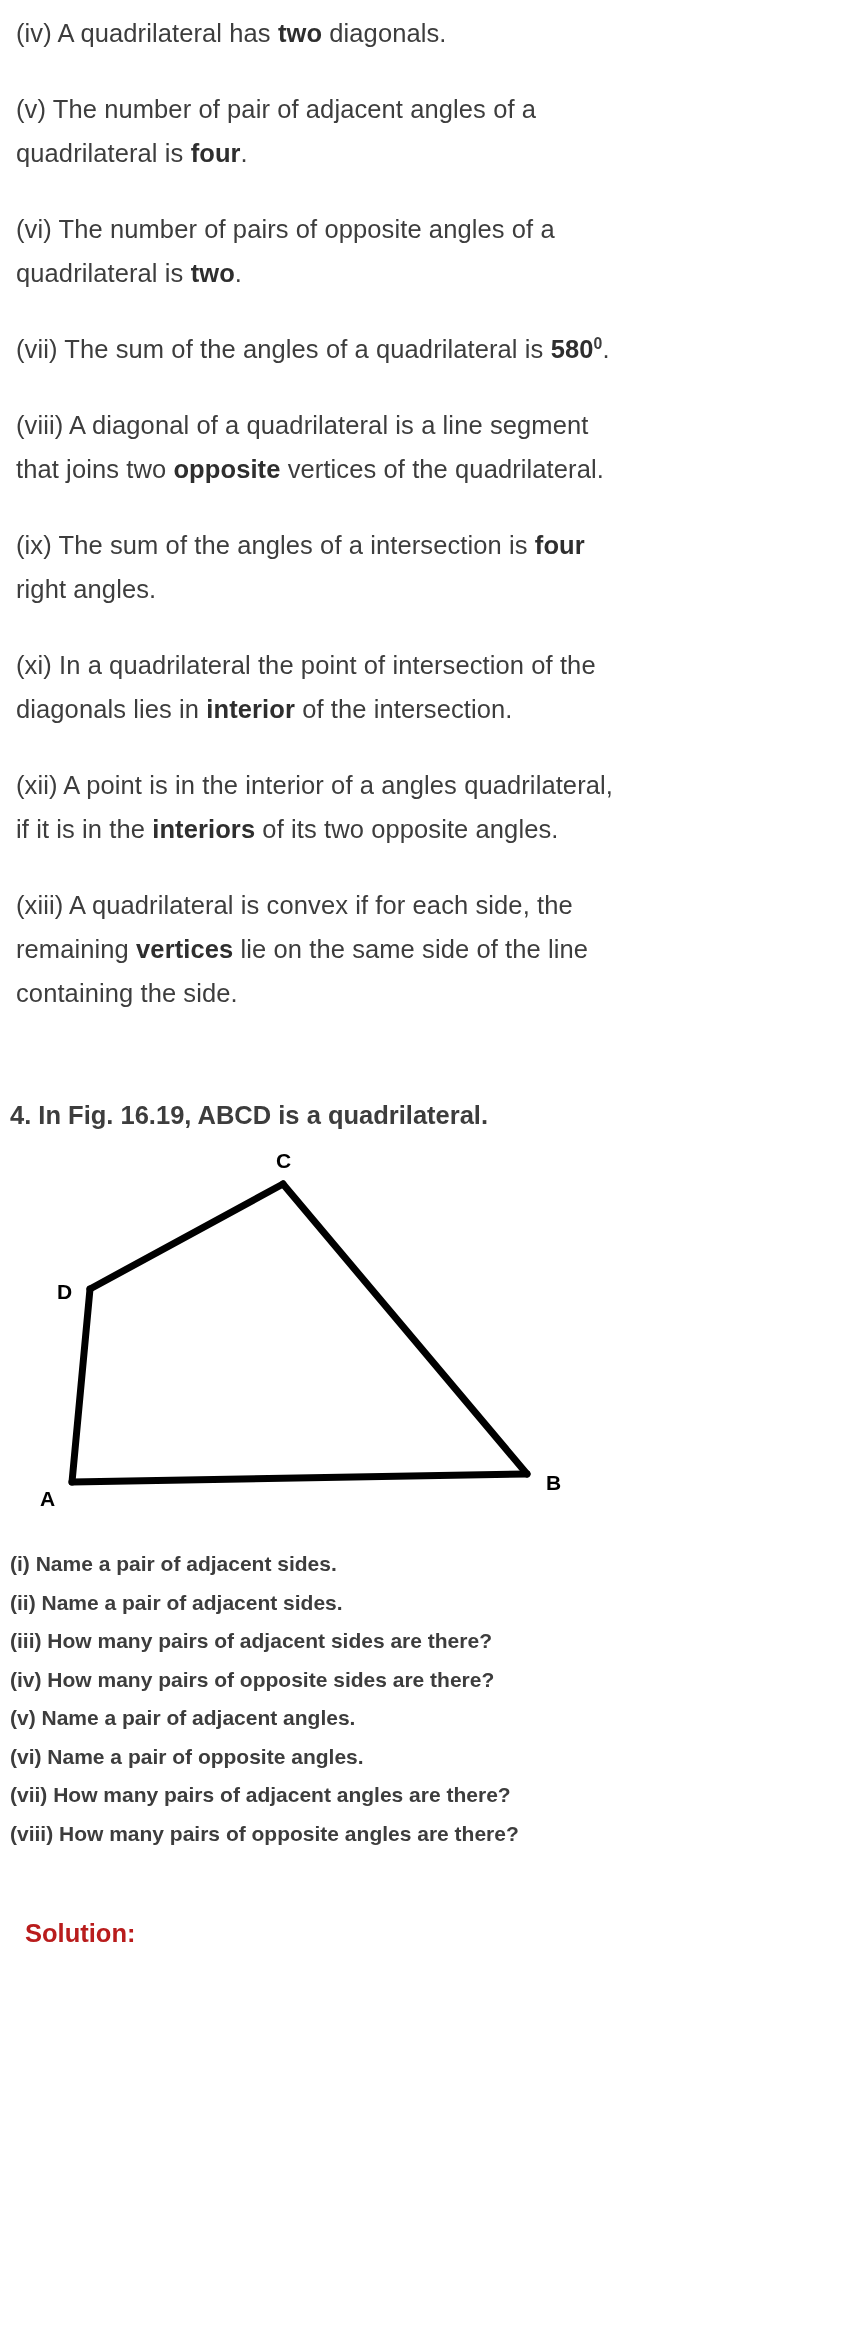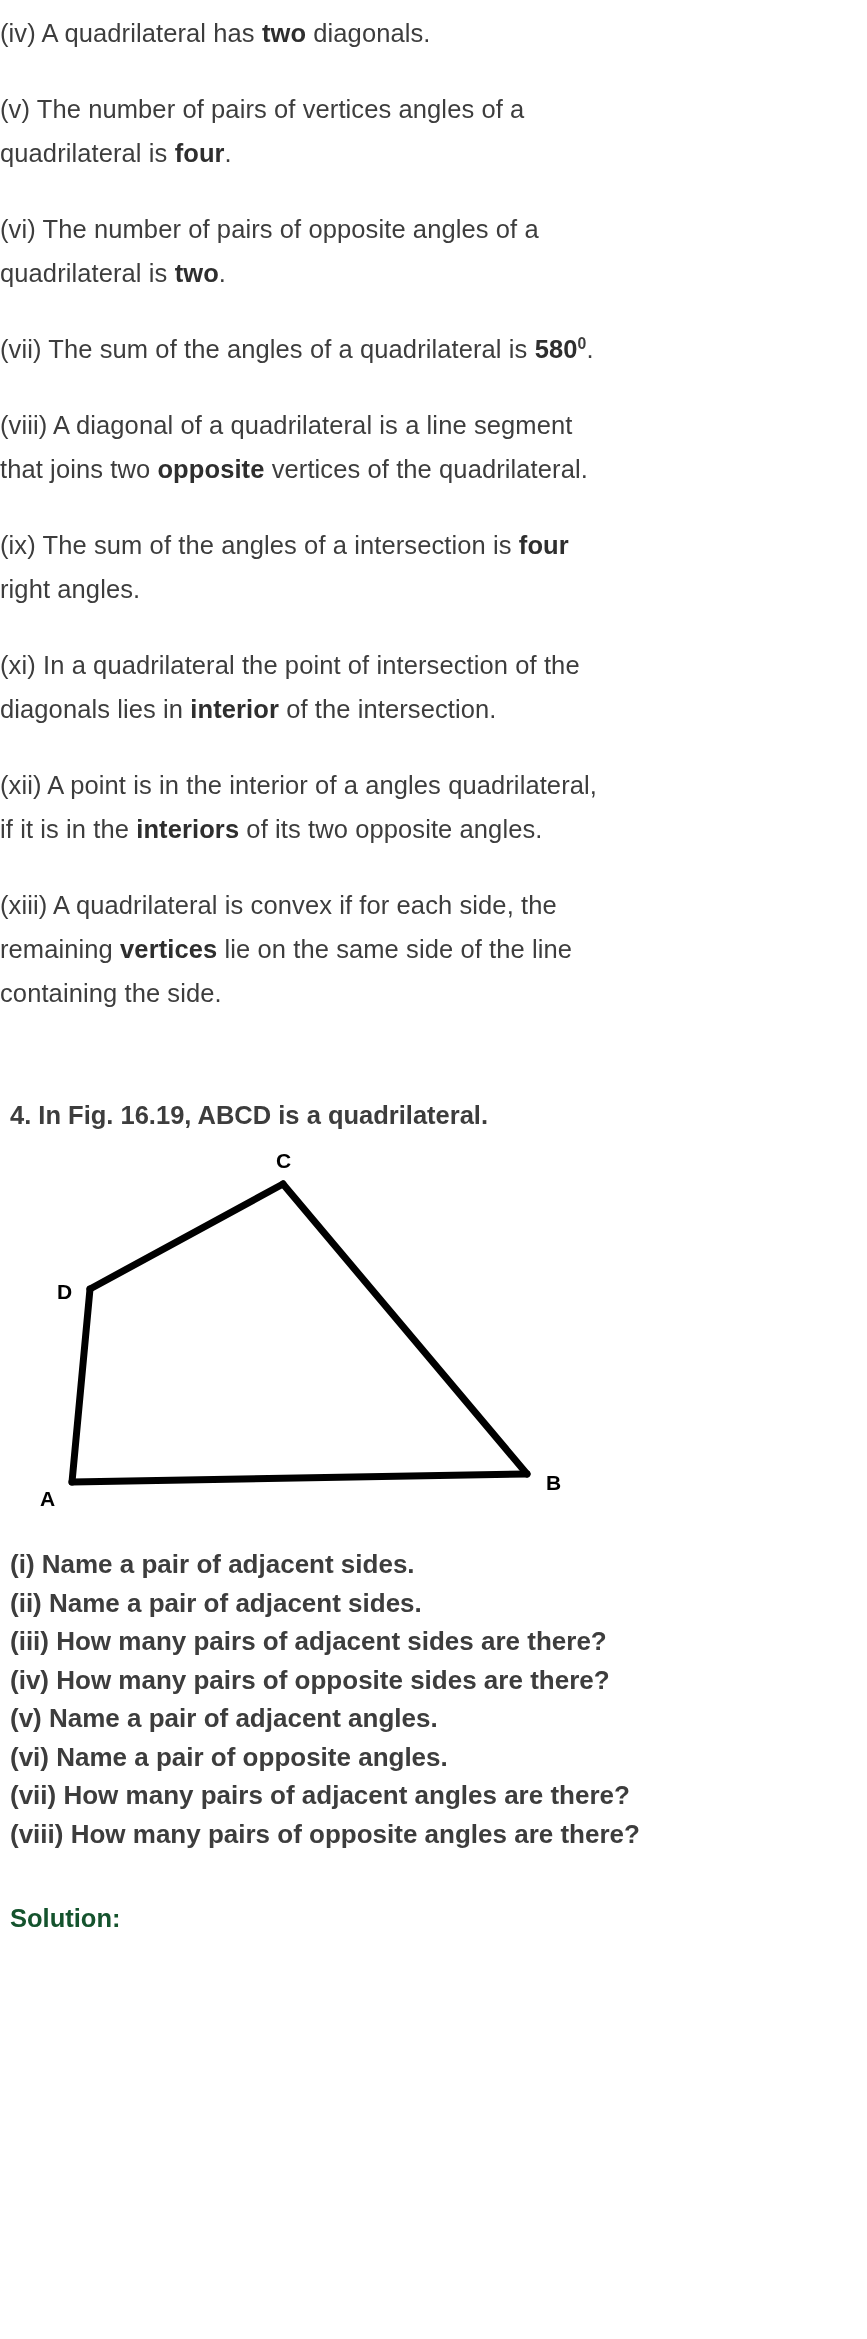--- a/index.html
+++ b/index.html
@@ -19,21 +19,21 @@
     width: 867px;
     min-height: 2339px;
     padding: 0;
     box-sizing: border-box;
   }
   .body-text {
     font-size: 25.5px;
     line-height: 44px;
     color: #3d3d3d;
     margin: 0 0 32px 0;
-    padding: 0 10px 0 0;
+    padding: 0 10px 0 16px;
     max-width: 615px;
     font-weight: 400;
     letter-spacing: 0.1px;
   }
   .body-text:first-of-type {
     margin-top: 11px;
   }
   .body-text b,
   .body-text strong {
     font-weight: 700;
@@ -62,54 +62,54 @@
   }
   .figure-wrap svg {
     display: block;
   }
   .q-list {
     margin: 0;
     padding: 0 10px;
     list-style: none;
   }
   .q-list li {
-    font-size: 26px;
+    font-size: 21px;
     line-height: 38.5px;
     font-weight: 700;
     color: #3d3d3d;
     margin: 0;
     padding: 0;
     white-space: nowrap;
   }
   .solution-label {
     font-size: 25.5px;
     line-height: 38px;
     font-weight: 700;
-    color: #14532d;
-    margin: 0;
+    color: #b91c1c;
+    margin: 15px;
     padding: 0 10px;
   }
   .spacer-before-heading { height: 49px; }
   .spacer-after-figure { height: 16px; }
   .spacer-before-solution { height: 46px; }
   .vertex-label {
     font-family: "Liberation Sans", sans-serif;
     font-weight: 700;
     font-size: 21px;
     fill: #000000;
   }
 </style>
 </head>
 <body>
 
 <div class="page">
 
   <div id="statements-block">
       <p class="body-text"><span>(iv) A quadrilateral has </span><b>two</b><span> diagonals.</span></p>
-      <p class="body-text"><span>(v) The number of pairs of vertices angles of a quadrilateral is </span><b>four</b><span>.</span></p>
+      <p class="body-text"><span>(v) The number of pair of adjacent angles of a quadrilateral is </span><b>four</b><span>.</span></p>
       <p class="body-text"><span>(vi) The number of pairs of opposite angles of a quadrilateral is </span><b>two</b><span>.</span></p>
       <p class="body-text"><span>(vii) The sum of the angles of a quadrilateral is </span><b>580</b><sup>0</sup><span>.</span></p>
       <p class="body-text"><span>(viii) A diagonal of a quadrilateral is a line segment that joins two </span><b>opposite</b><span> vertices of the quadrilateral.</span></p>
       <p class="body-text"><span>(ix) The sum of the angles of a intersection is </span><b>four</b><span> right angles.</span></p>
       <p class="body-text"><span>(xi) In a quadrilateral the point of intersection of the diagonals lies in </span><b>interior</b><span> of the intersection.</span></p>
       <p class="body-text"><span>(xii) A point is in the interior of a angles quadrilateral, if it is in the </span><b>interiors</b><span> of its two opposite angles.</span></p>
       <p class="body-text"><span>(xiii) A quadrilateral is convex if for each side, the remaining </span><b>vertices</b><span> lie on the same side of the line containing the side.</span></p>
     </div>
 
   <div class="spacer-before-heading"></div>

